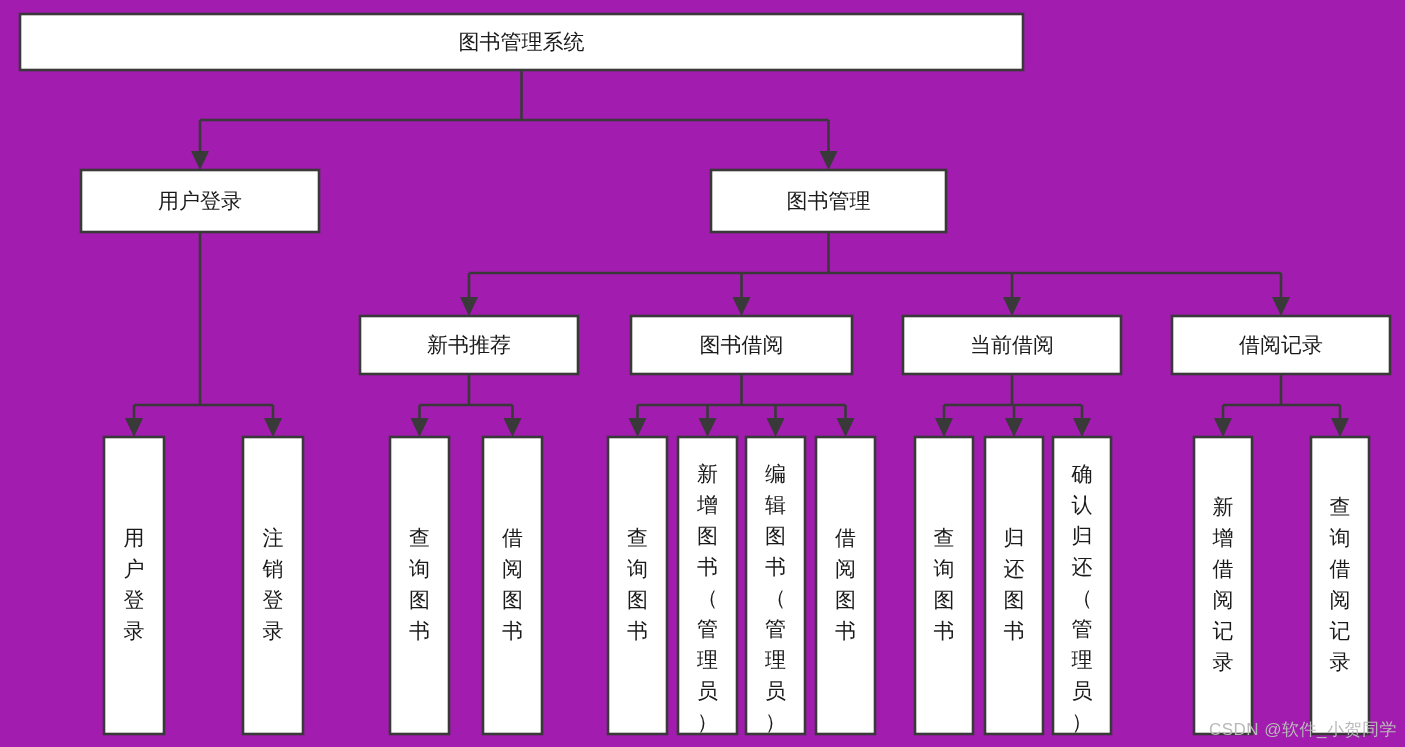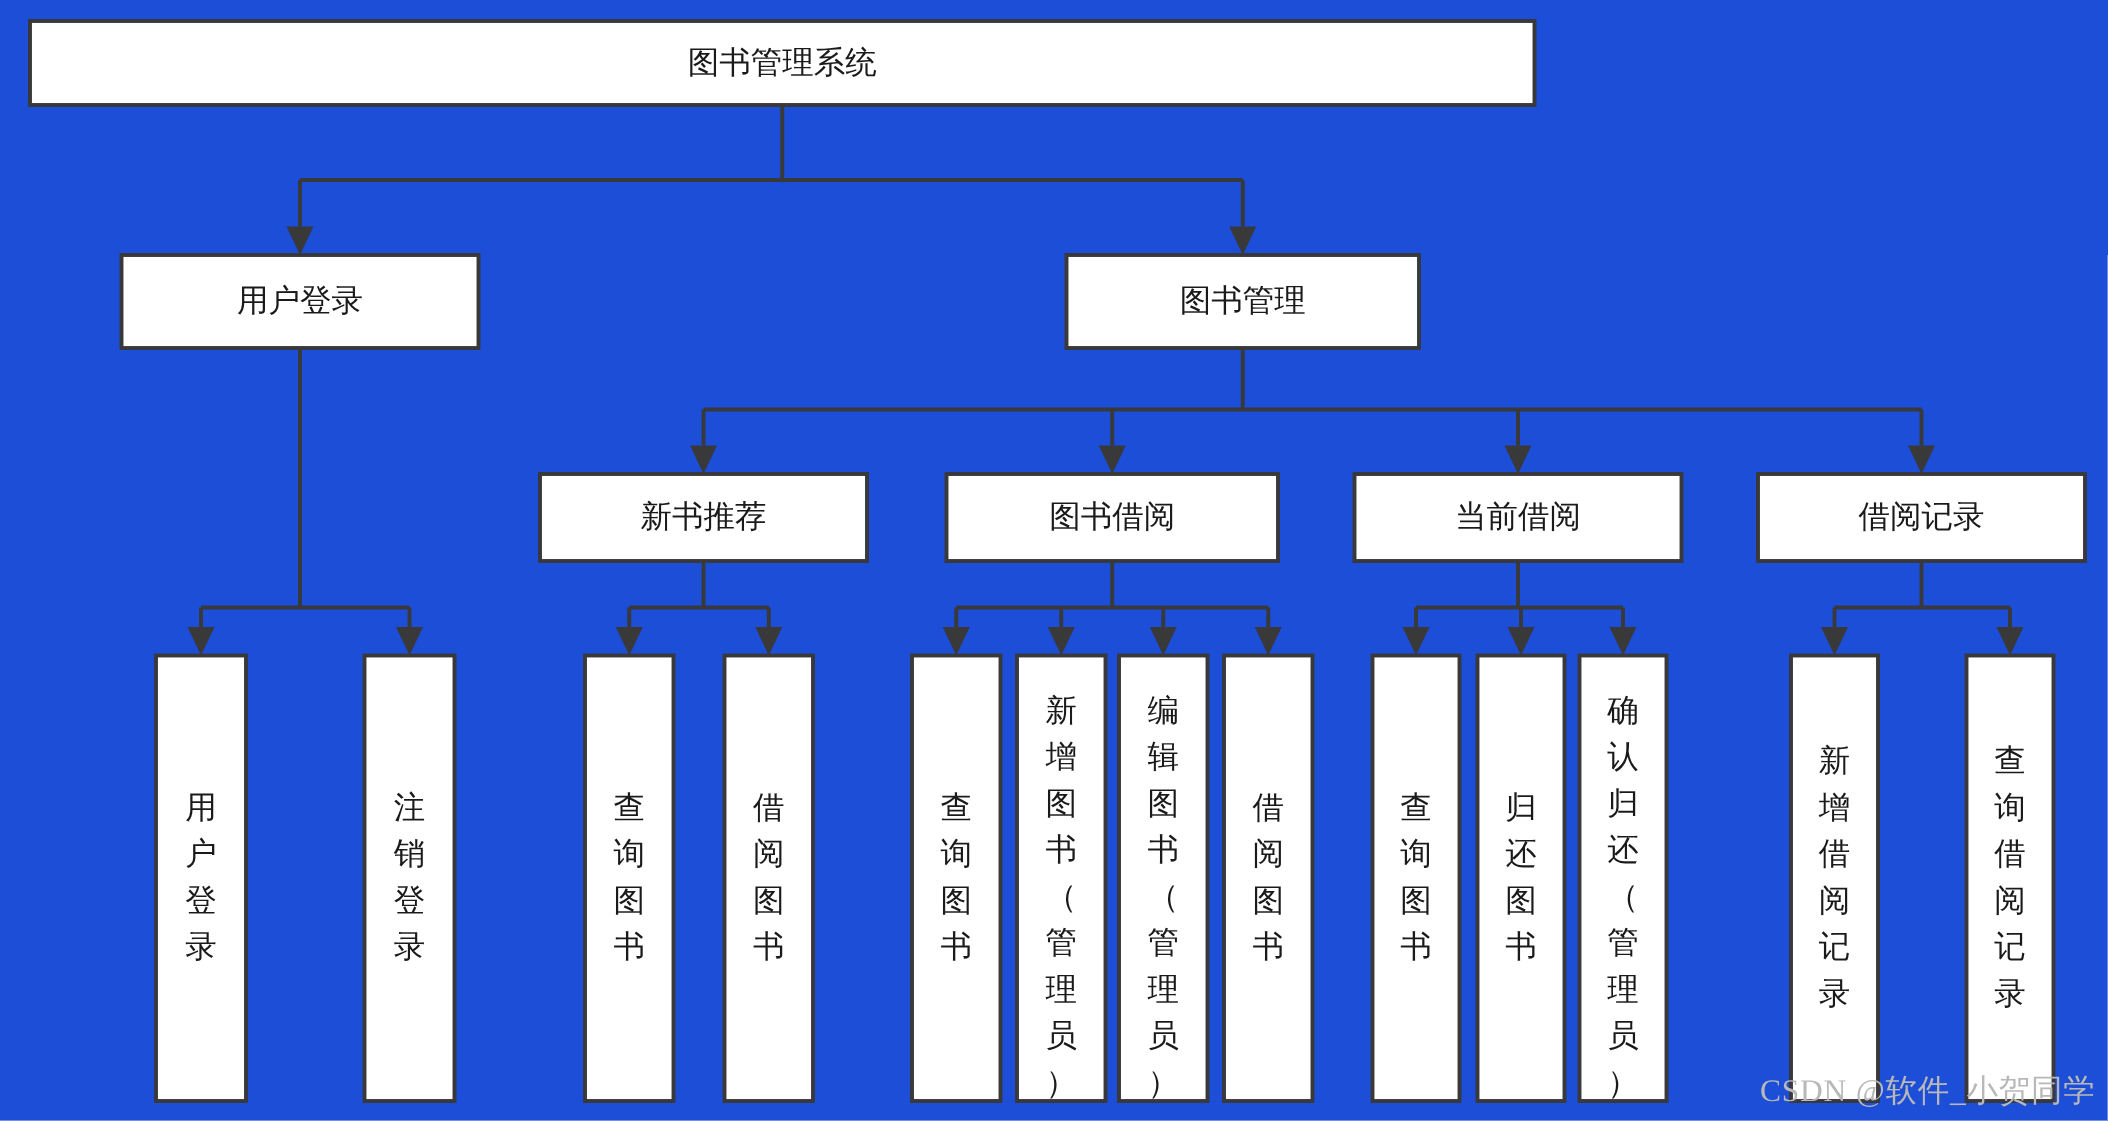--- a/index.html
+++ b/index.html
@@ -10,21 +10,21 @@
   body {
     width: 1405px;
     height: 747px;
     font-family: "Liberation Sans", "DejaVu Sans", sans-serif;
     overflow: hidden;
   }
   #diagram-root {
     position: relative;
     width: 1405px;
     height: 747px;
-    background: #1d4ed8;
+    background: #a21caf;
   }
   svg#flow {
     position: absolute;
     top: 0;
     left: 0;
     width: 1405px;
     height: 747px;
     display: block;
   }
   .node-box {
@@ -55,22 +55,22 @@
     font-size: 21px;
     fill: #1a1a1a;
     text-anchor: middle;
     dominant-baseline: middle;
     white-space: pre;
   }
   .watermark {
     position: absolute;
     right: 8px;
     bottom: 6px;
-    font-family: Liberation Serif, serif;
-    font-size: 21px;
+    font-family: Liberation Sans, sans-serif;
+    font-size: 17px;
     color: #b8b8b8;
     letter-spacing: 0.5px;
     user-select: none;
     pointer-events: none;
   }
 </style>
 </head>
 <body>
 
 <div id="diagram-root">

